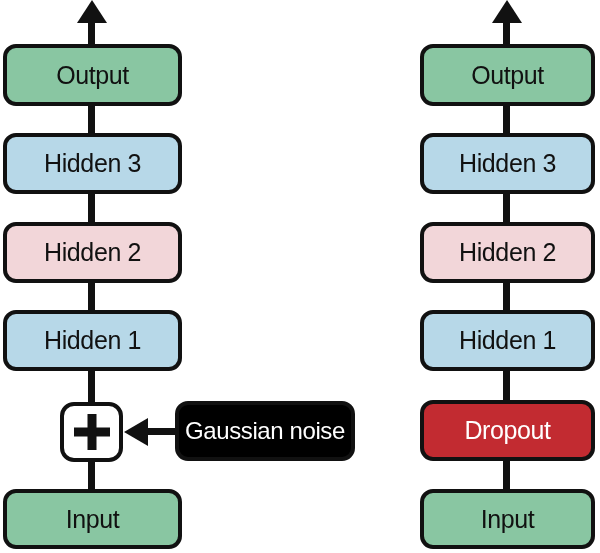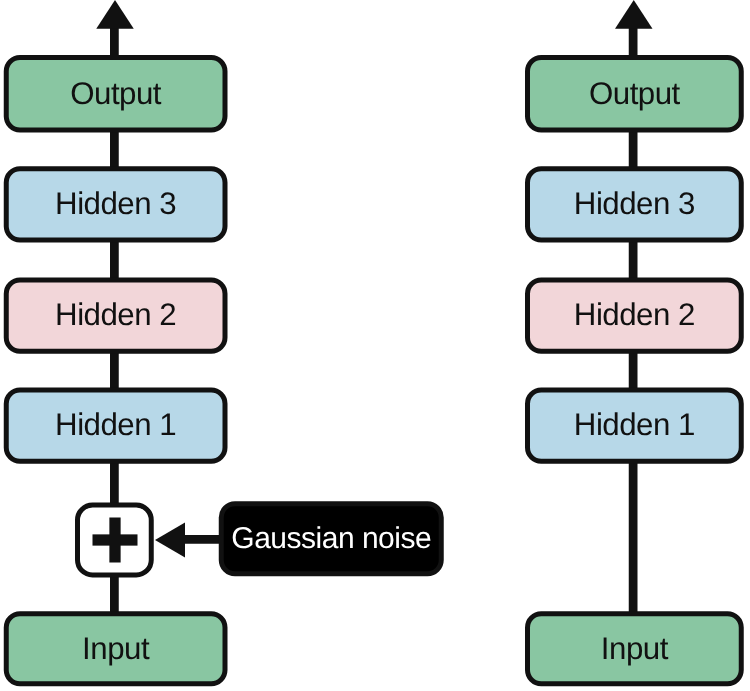--- a/index.html
+++ b/index.html
@@ -90,16 +90,17 @@
   </div>
 
   <div class="group">
     <div class="vline r-line"></div>
     <div class="tri-up r-arrow"></div>
 
     <div class="layer r-out" style="background-color: rgb(137, 198, 162);">Output</div>
     <div class="layer r-h3" style="background-color: rgb(183, 216, 232);">Hidden 3</div>
     <div class="layer r-h2" style="background-color: rgb(242, 214, 217);">Hidden 2</div>
     <div class="layer r-h1" style="background-color: rgb(183, 216, 232);">Hidden 1</div>
+    <div class="layer light r-drop" style="background-color: rgb(194, 43, 49);">Dropout</div>
     <div class="layer r-in" style="background-color: rgb(137, 198, 162);">Input</div>
   </div>
 
 </div>
 
 </body></html>

